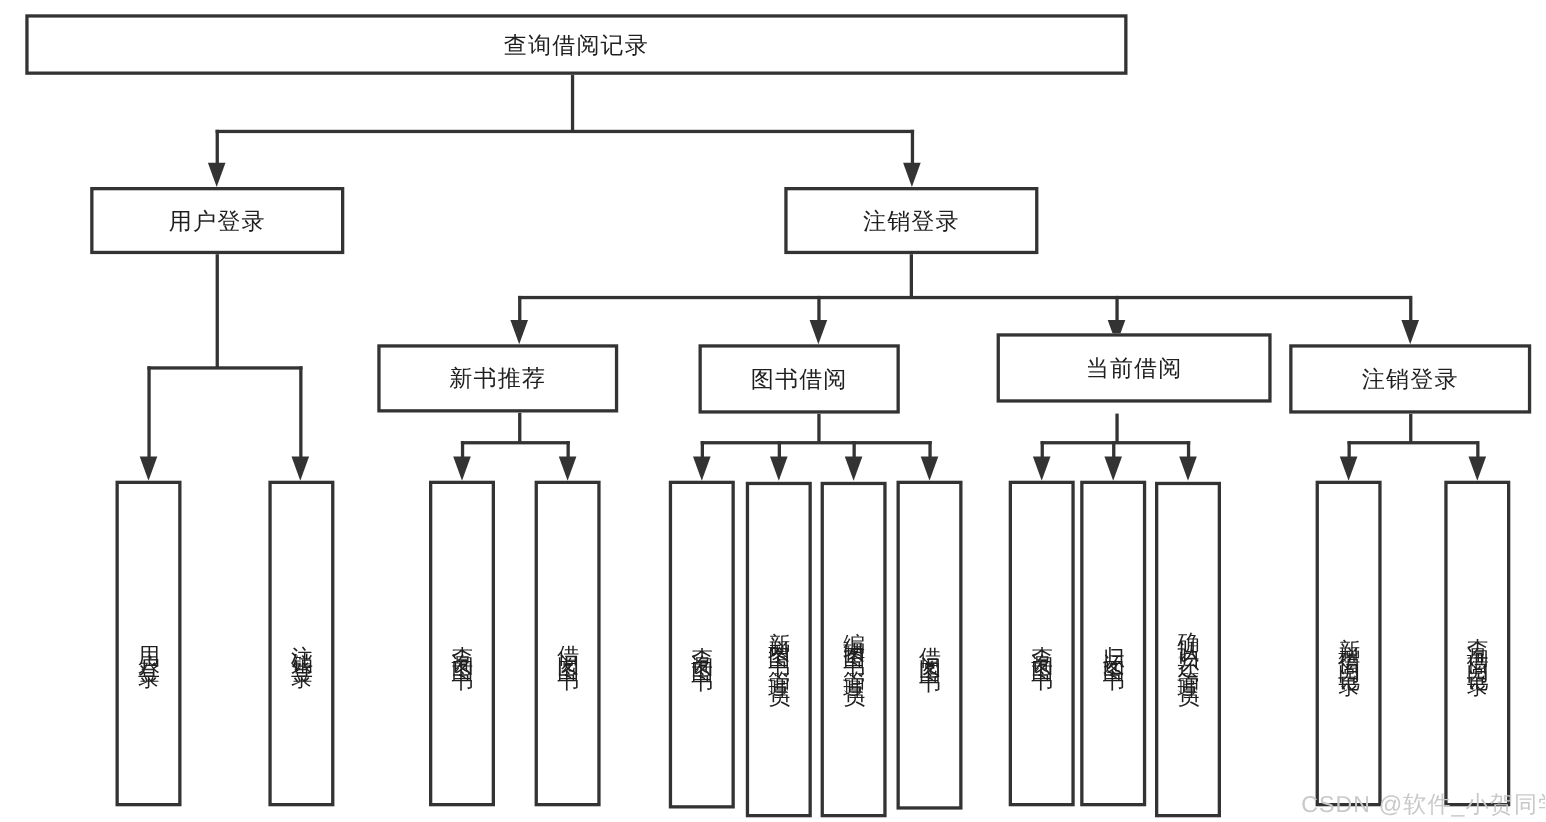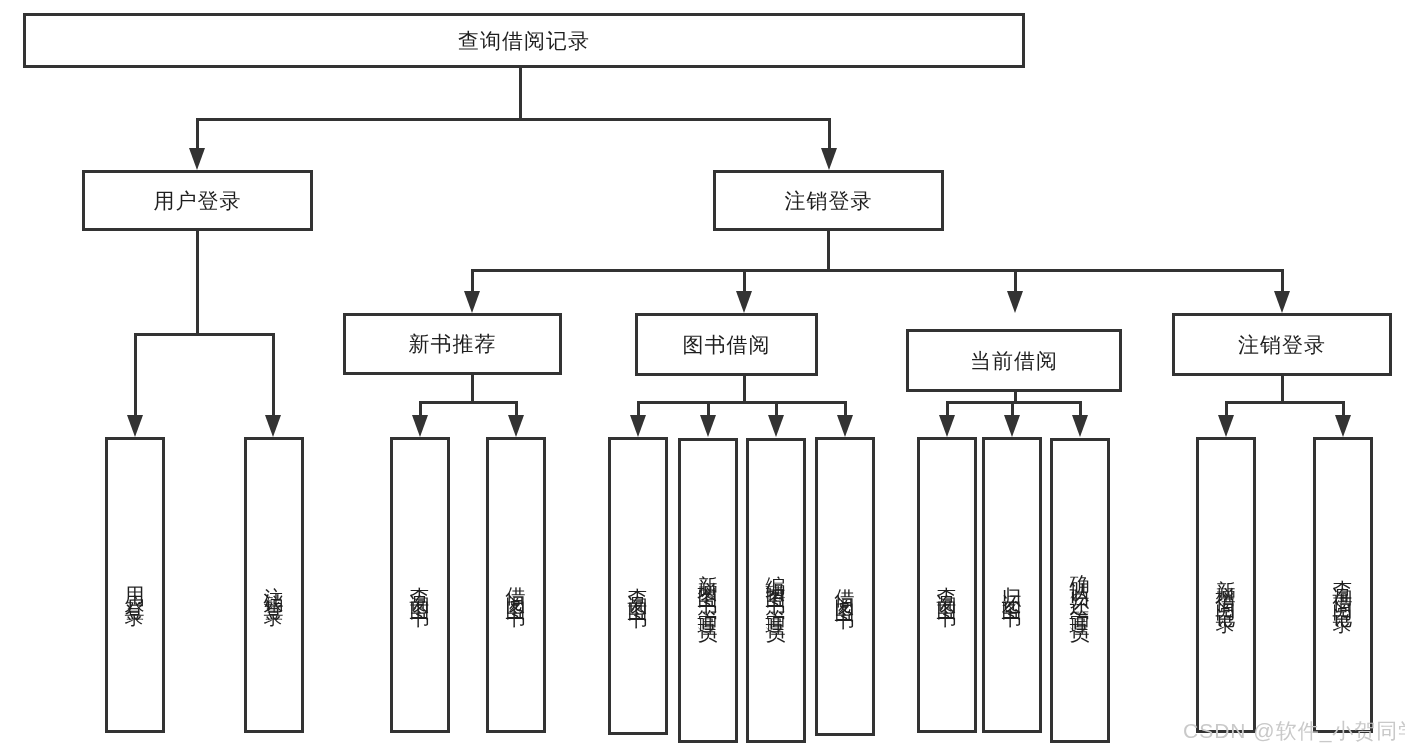--- a/index.html
+++ b/index.html
@@ -133,21 +133,21 @@
   </div>
 
   <div class="box" style="left:343px;top:313px;width:219px;height:62px">
     <span>新书推荐</span>
   </div>
 
   <div class="box" style="left:635px;top:313px;width:183px;height:63px">
     <span>图书借阅</span>
   </div>
 
-  <div class="box" style="left:906px;top:329px;width:216px;height:63px">
+  <div class="box" style="left:906px;top:303px;width:250px;height:63px">
     <span>当前借阅</span>
   </div>
 
   <div class="box" style="left:1172px;top:313px;width:220px;height:63px">
     <span>注销登录</span>
   </div>
 
   <div class="box leaf" style="left:105px;top:437px;width:60px;height:296px">
     <span class="vtext">用户登录</span>
   </div>

